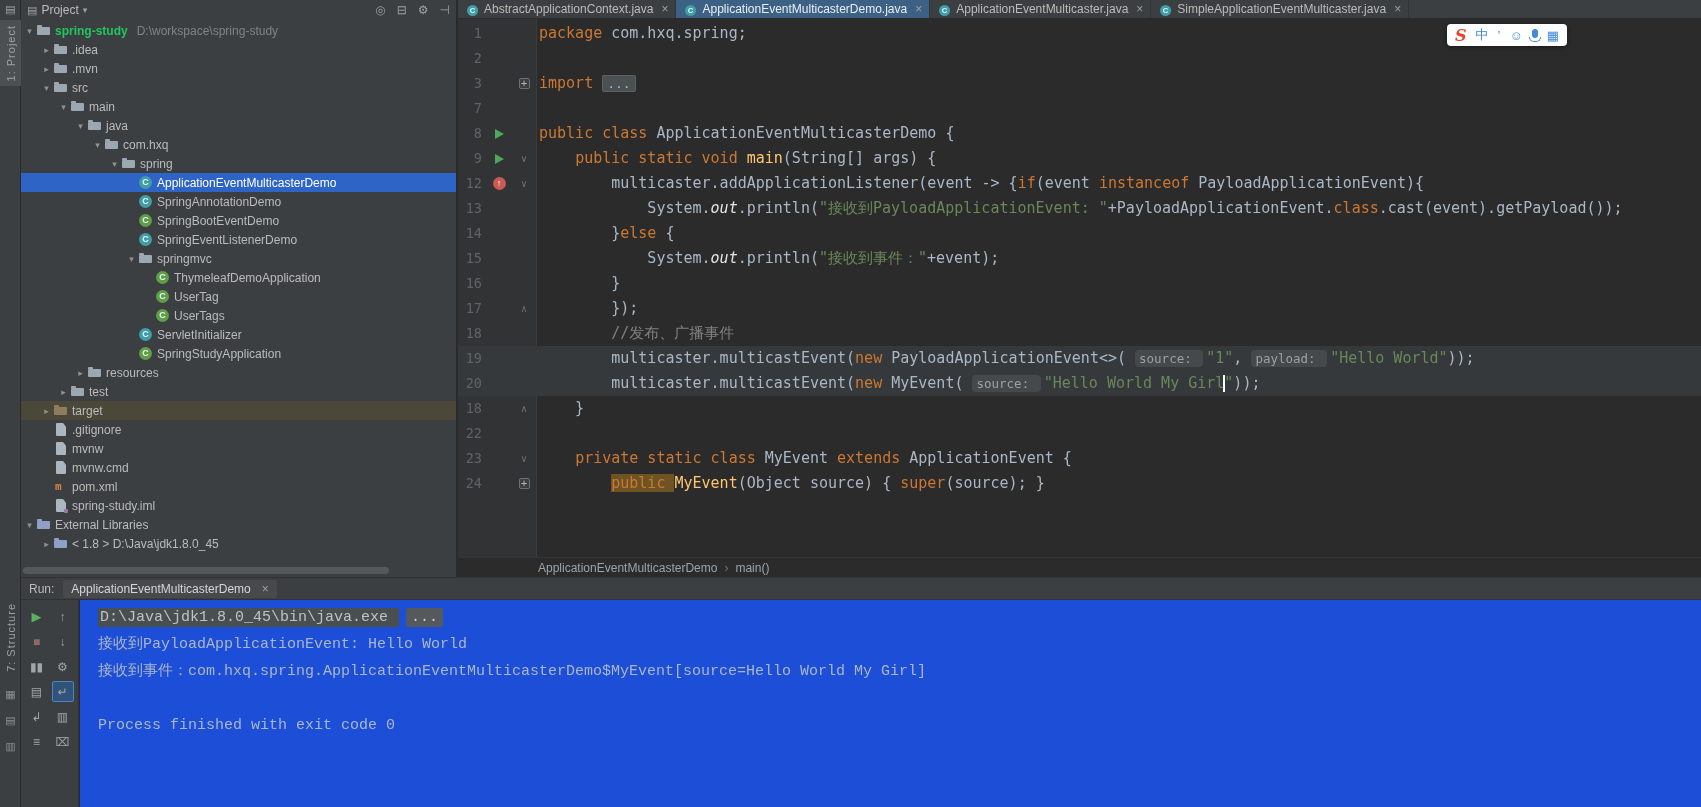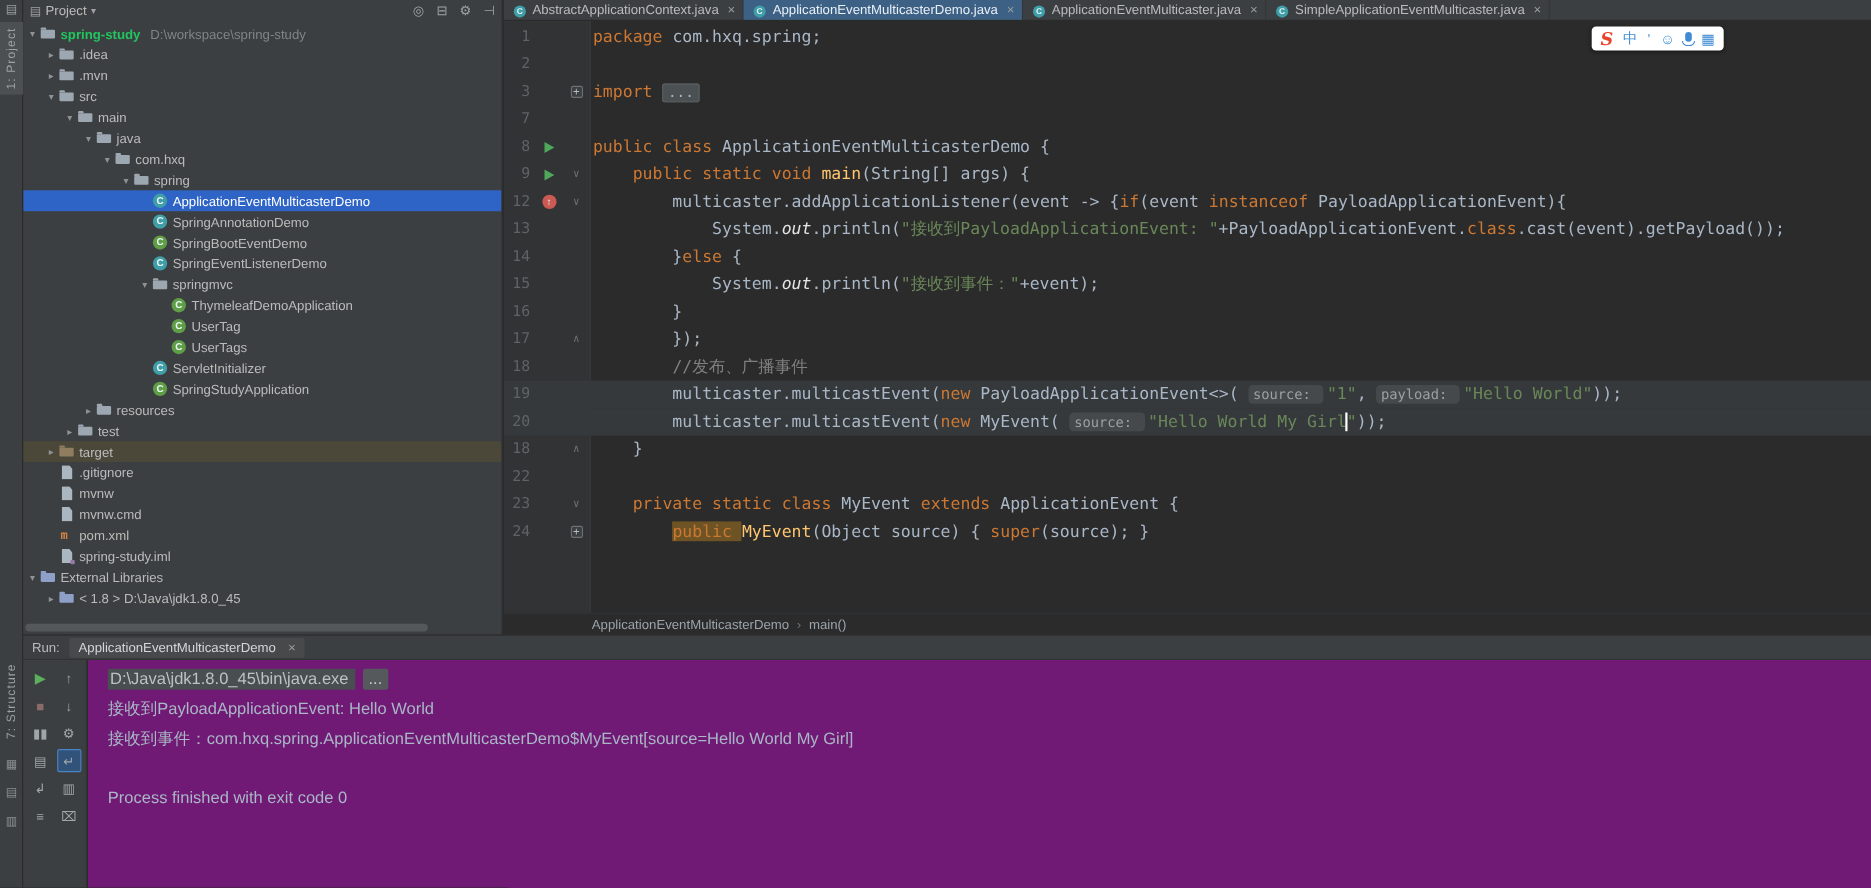--- a/index.html
+++ b/index.html
@@ -80,21 +80,21 @@
 
 
 #run-panel{position:absolute;left:21px;top:577px;right:0;bottom:0;background:#2b2b2b;border-top:1px solid #323232}
 #run-header{height:22px;background:#3c3f41;display:flex;align-items:center;padding-left:8px;font-size:12px;color:#bbbbbb;border-bottom:1px solid #323232;gap:9px}
 #run-tab{display:flex;align-items:center;gap:6px;background:#47494b;padding:2px 8px;border-radius:2px;color:#d3d7da;cursor:pointer}
 #run-toolbar{position:absolute;left:0;top:22px;width:58px;bottom:0;background:#3c3f41;border-right:1px solid #323232;display:grid;grid-template-columns:26px 26px;justify-content:center;padding-top:4px;grid-auto-rows:25px}
 .rt-btn{display:flex;align-items:center;justify-content:center;color:#9fa6aa;font-size:12px;cursor:pointer;border-radius:2px;margin:2px}
 .rt-btn.green{color:#5caf5e;font-size:13px}
 .rt-btn.red-dim{color:#8c6a6a}
 .rt-btn.selected{background:#31537a;border:1px solid #4a84c4}
-#console{position:absolute;left:59px;top:22px;right:0;bottom:0;background:#701a75;font-family:Liberation Sans, sans-serif;font-size:15px;color:#bdc2c7;padding:4px 0 0 18px;cursor:text}
+#console{position:absolute;left:59px;top:22px;right:0;bottom:0;background:#1d4ed8;font-family:Liberation Mono, monospace;font-size:15px;color:#bdc2c7;padding:4px 0 0 18px;cursor:text}
 .con-line{height:27px;line-height:27px;white-space:pre}
 .tk-cmd{background:#494e51;padding:1px 2px;color:#bdc2c7}
 .tk-cfold{background:#55595c;padding:1px 5px;margin-left:7px;border-radius:2px;color:#c6cbd0}
 
 
 #ime-bar{position:absolute;top:24px;right:134px;height:22px;background:#ffffff;border-radius:4px;box-shadow:0 1px 4px rgba(0,0,0,.45);display:flex;align-items:center;padding:0 8px;gap:9px;z-index:20}
 #ime-logo{color:#e8442c;font:italic 700 16px "DejaVu Serif",serif;cursor:pointer}
 .ime-ic{color:#3f8cd5;font-size:13px;cursor:pointer}
 .mic-shape{width:6px;height:9px;background:#3f8cd5;border-radius:3px;position:relative;margin-top:-3px;cursor:pointer}
 .mic-shape:after{content:"";position:absolute;left:-3px;bottom:-4px;width:10px;height:4px;border:1px solid #3f8cd5;border-top:none;border-radius:0 0 5px 5px}

